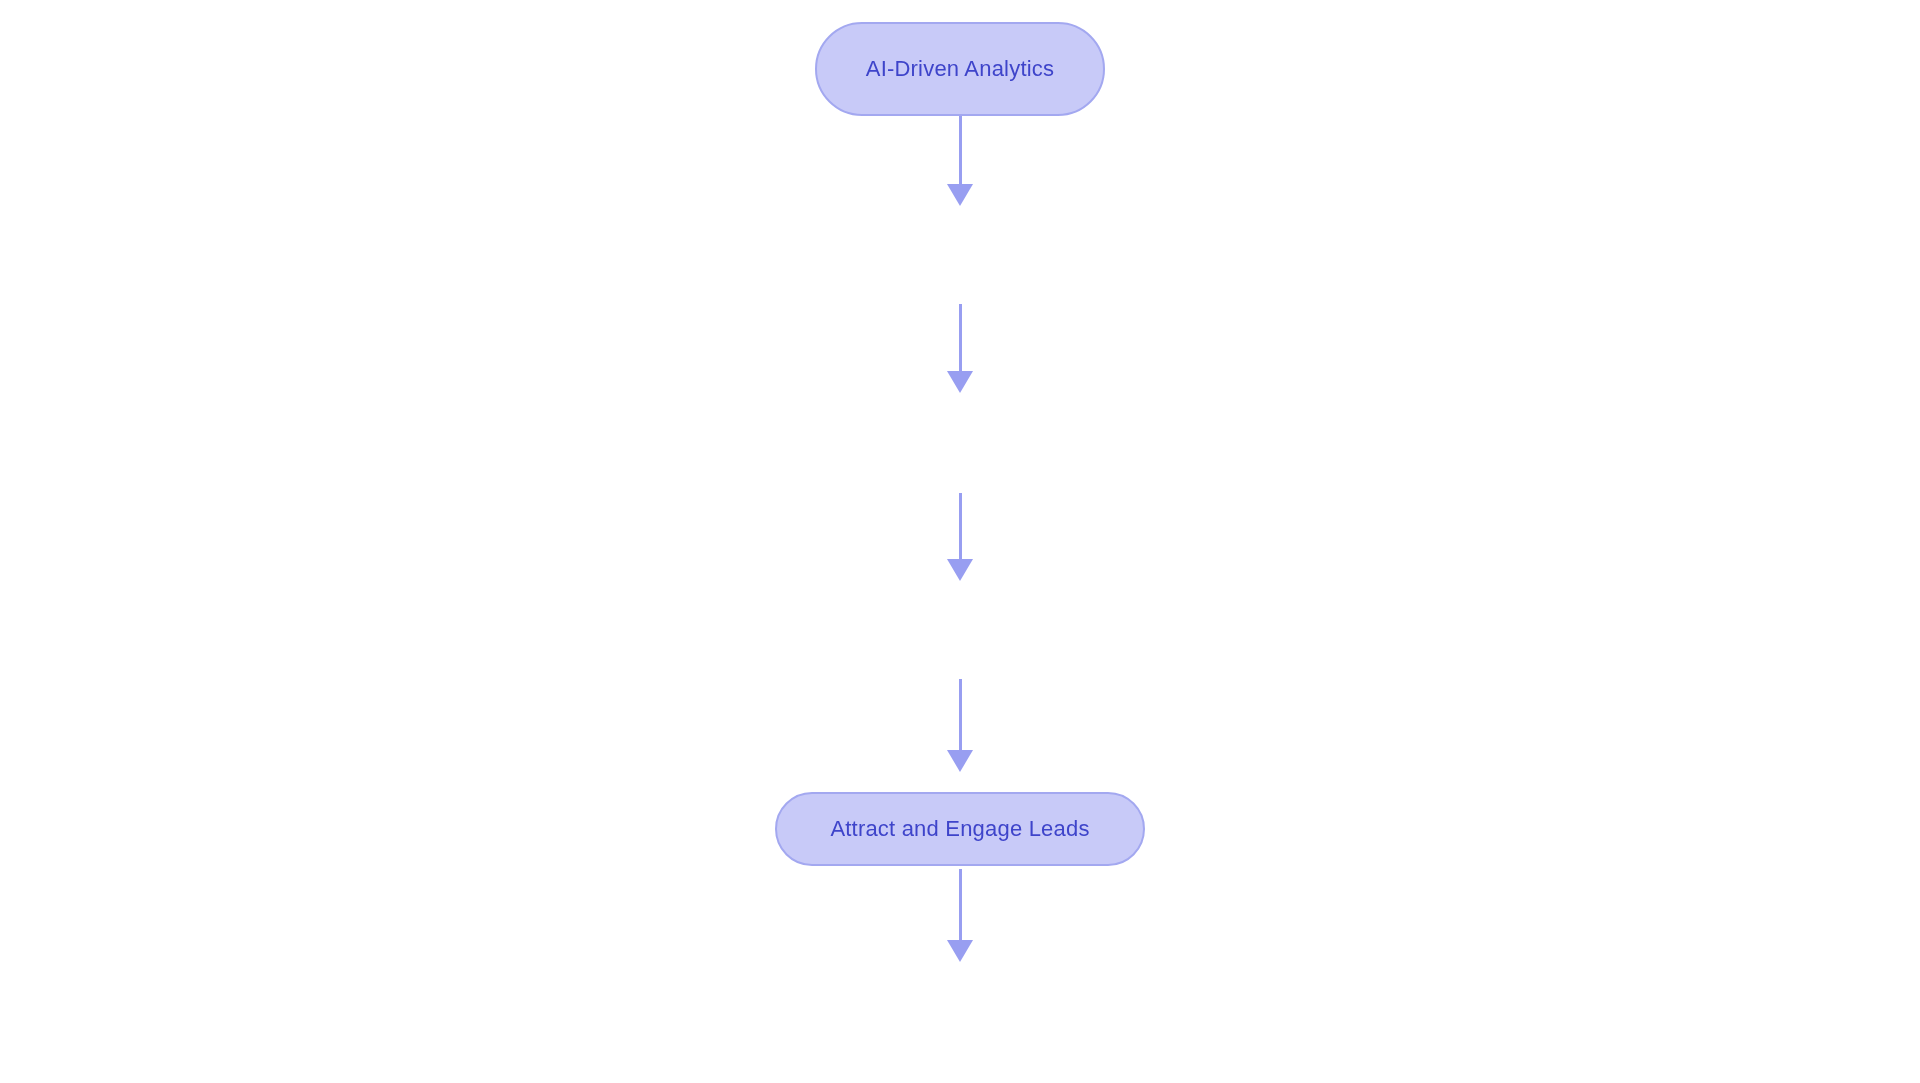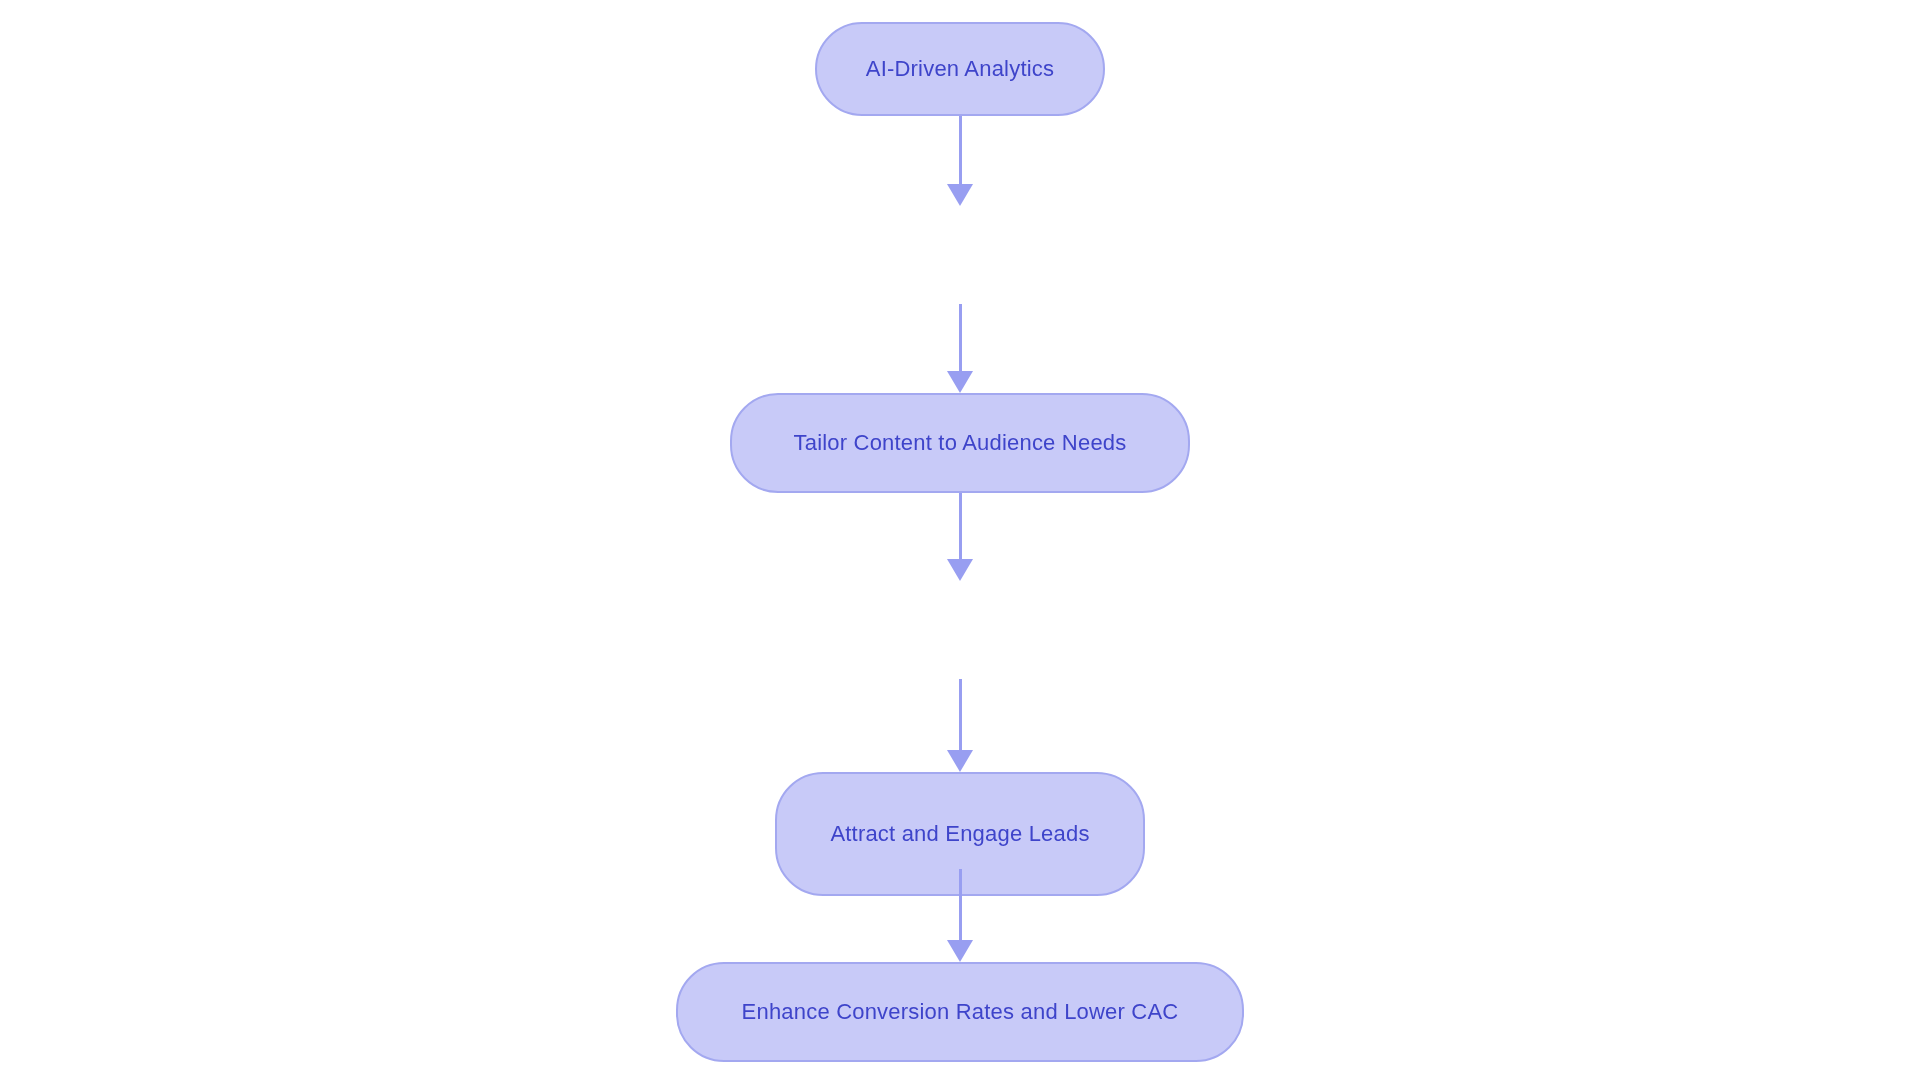--- a/index.html
+++ b/index.html
@@ -31,21 +31,21 @@
     font-size:22px;
     font-weight:500;
     letter-spacing:0.2px;
     text-align:center;
   }
   
   .n0{left:815px; top:22px;  width:290px; height:94px;}
   .n1{left:783px; top:206px; width:354px; height:98px;}
   .n2{left:730px; top:393px; width:460px; height:100px;}
   .n3{left:674px; top:581px; width:572px; height:98px;}
-  .n4{left:775px; top:772px; width:370px; height:124px;}
+  .n4{left:775px; top:792px; width:370px; height:74px;}
   .n5{left:676px; top:962px; width:568px; height:100px;}
 
   .arrow{position:absolute; left:947px; width:26px;}
   .arrow .shaft{
     position:absolute;
     left:11.5px; top:0;
     width:3px;
     background:var(--arrow);
   }
   .arrow .head{
@@ -76,23 +76,20 @@
     <div class="shaft"></div>
     <div class="head"></div>
   </div>
 
 
   <div class="arrow a1">
     <div class="shaft"></div>
     <div class="head"></div>
   </div>
 
-  <div class="node n2">
-    <span>Tailor Content to Audience Needs</span>
-  </div>
 
   <div class="arrow a2">
     <div class="shaft"></div>
     <div class="head"></div>
   </div>
 
 
   <div class="arrow a3">
     <div class="shaft"></div>
     <div class="head"></div>
@@ -100,17 +97,14 @@
 
   <div class="node n4">
     <span>Attract and Engage Leads</span>
   </div>
 
   <div class="arrow a4">
     <div class="shaft"></div>
     <div class="head"></div>
   </div>
 
-  <div class="node n5">
-    <span>Enhance Conversion Rates and Lower CAC</span>
-  </div>
 
 </div>
 
 </body></html>

